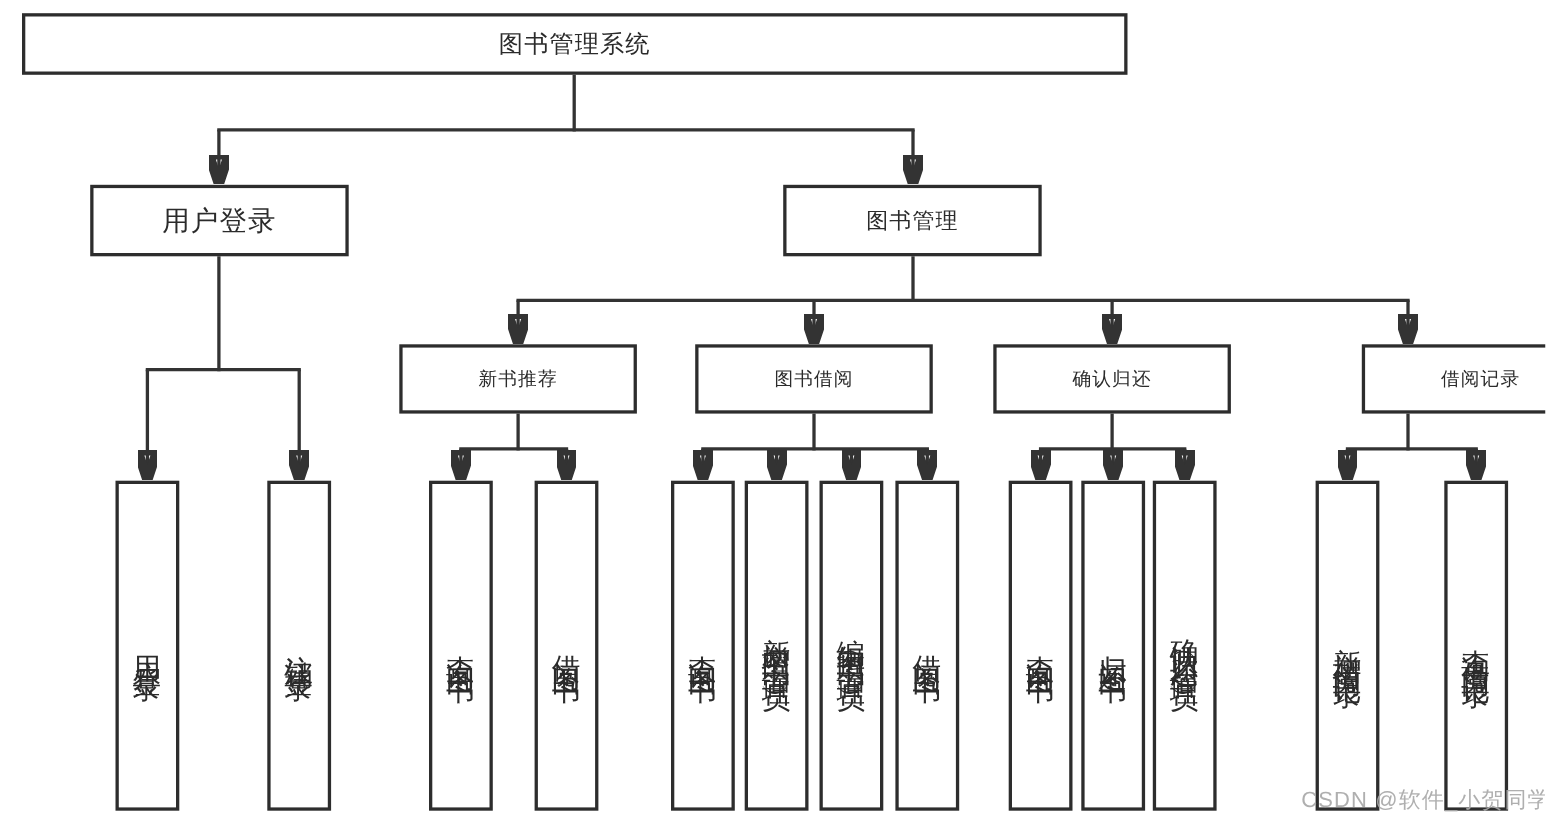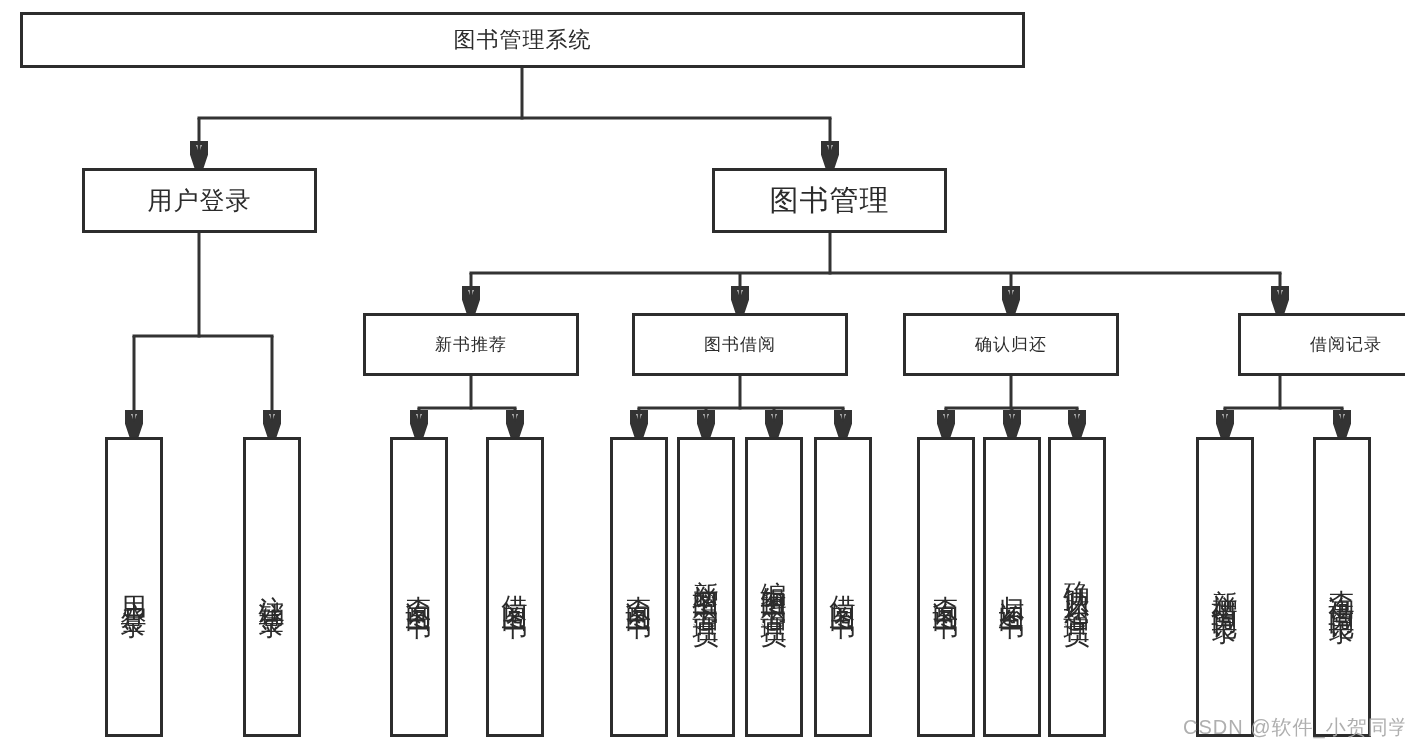--- a/index.html
+++ b/index.html
@@ -41,21 +41,21 @@
     align-items: center;
     justify-content: center;
     color: #2b2b2b;
   }
   .node .lbl {
     letter-spacing: 1px;
     white-space: nowrap;
   }
   .root-box   { left: 20px;  top: 12px;  width: 1005px; height: 56px; font-size: 22px; }
   .lvl2-a     { left: 82px;  top: 168px; width: 235px;  height: 65px; font-size: 25px; }
-  .lvl2-b     { left: 712px; top: 168px; width: 235px;  height: 65px; font-size: 29px; }
+  .lvl2-b     { left: 712px; top: 168px; width: 235px;  height: 65px; font-size: 20px; }
   .lvl3       { top: 313px;  width: 216px; height: 63px; font-size: 17px; }
   .lvl3-1 { left: 363px; }
   .lvl3-2 { left: 632px; text-align: center; }
   .lvl3-3 { left: 903px; }
   .lvl3-4 { left: 1238px; }
   .leaf {
     top: 437px;
     width: 58px;
     height: 300px;
     font-size: 26px;

